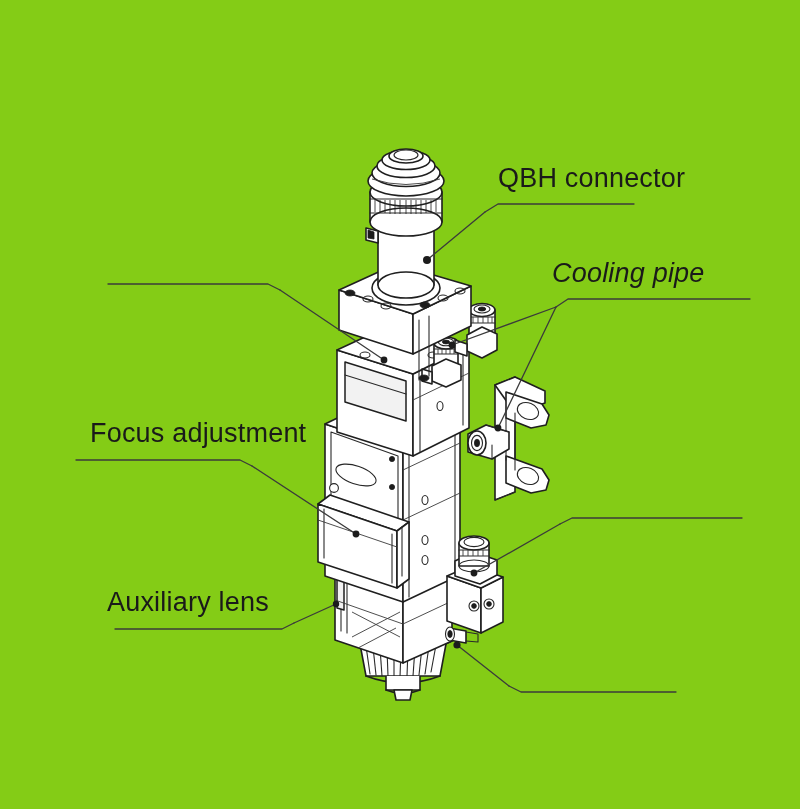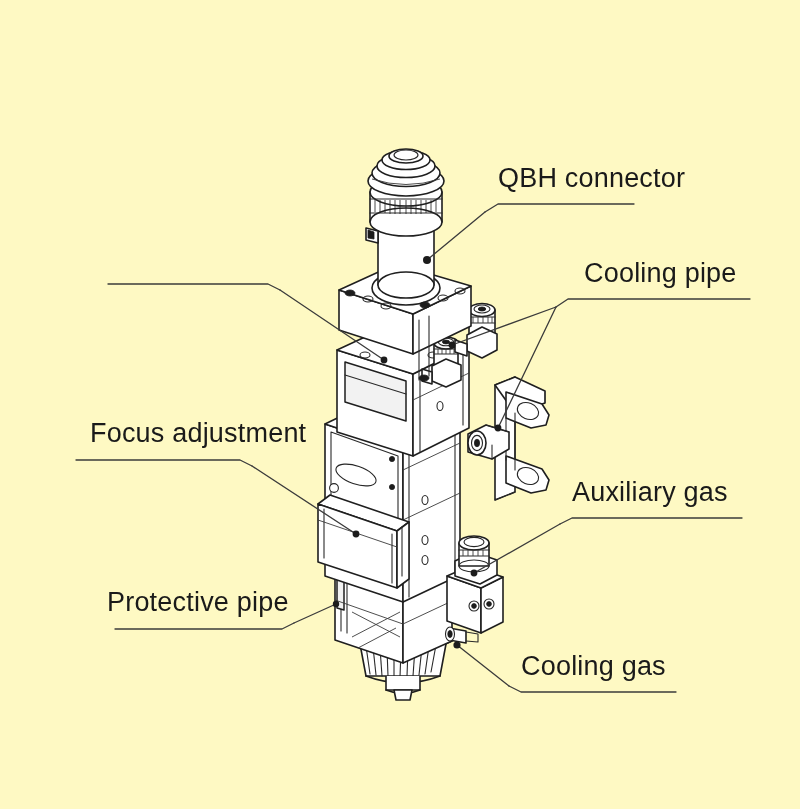--- a/index.html
+++ b/index.html
@@ -27,40 +27,40 @@
     font-family: "Liberation Sans", sans-serif;
     font-size: 27px;
     font-weight: 400;
     letter-spacing: 0.2px;
     white-space: nowrap;
     line-height: 1.1;
   }
   
   .lbl-qbh      { left: 498px; top: 164px; }
   .lbl-xy       { left: 100px; top: 243px; }
-  .lbl-coolpipe { left: 584px; top: 259px; }
+  .lbl-coolpipe { left: 552px; top: 259px; font-style: italic; }
   .lbl-focus    { left: 68px;  top: 419px; margin-left: 22px; }
   .lbl-aux      { left: 572px; top: 478px; }
   .lbl-lens     { left: 107px; top: 588px; }
   .lbl-coolgas  { left: 521px; top: 652px; }
 
   .dwg-line { fill: none; stroke: #1f1f1f; stroke-width: 1.6; stroke-linejoin: round; stroke-linecap: round; }
   .dwg-thin { fill: none; stroke: #2a2a2a; stroke-width: 1.1; stroke-linejoin: round; stroke-linecap: round; }
   .dwg-hair { fill: none; stroke: #3a3a3a; stroke-width: 0.9; }
   .dwg-fillw { fill: #ffffff; stroke: #1f1f1f; stroke-width: 1.6; stroke-linejoin: round; }
   .dwg-fillw-thin { fill: #ffffff; stroke: #262626; stroke-width: 1.1; stroke-linejoin: round; }
   .dwg-fillg { fill: #f2f2f2; stroke: #1f1f1f; stroke-width: 1.5; stroke-linejoin: round; }
   .dwg-dark { fill: #1c1c1c; stroke: #1c1c1c; stroke-width: 0.8; }
   .leader { fill: none; stroke: #3b3b3b; stroke-width: 1.3; stroke-linecap: round; stroke-linejoin: round; }
   .leader-dot { fill: #1c1c1c; }
 </style>
 </head>
 <body>
 
-<div id="stage" style="background: #fef9c3;">
+<div id="stage" style="background: #84cc16;">
 
   <svg id="drawing" viewBox="0 0 800 809">
 
     <g>
       <path class="dwg-fillw" d="M357 641 L403 663 L452 641 L452 628 L357 628 Z"></path>
 
       <path class="dwg-fillw" d="M360 644 L366 676 L440 676 L446 644 Z"></path>
       <g class="dwg-thin">
         <path d="M366 646 L370 674"></path>
           <path d="M373 647 L376 675"></path>
@@ -361,19 +361,17 @@
     </g>
   </svg>
 
   <div class="callout lbl-qbh">QBH connector</div>
 
 
   <div class="callout lbl-coolpipe">Cooling pipe</div>
 
   <div class="callout lbl-focus">Focus adjustment</div>
 
-  <div class="callout lbl-aux">Auxiliary gas</div>
-
-  <div class="callout lbl-lens">Protective pipe</div>
-
-  <div class="callout lbl-coolgas">Cooling gas</div>
+
+  <div class="callout lbl-lens">Auxiliary lens</div>
+
 
 </div>
 
 </body></html>

